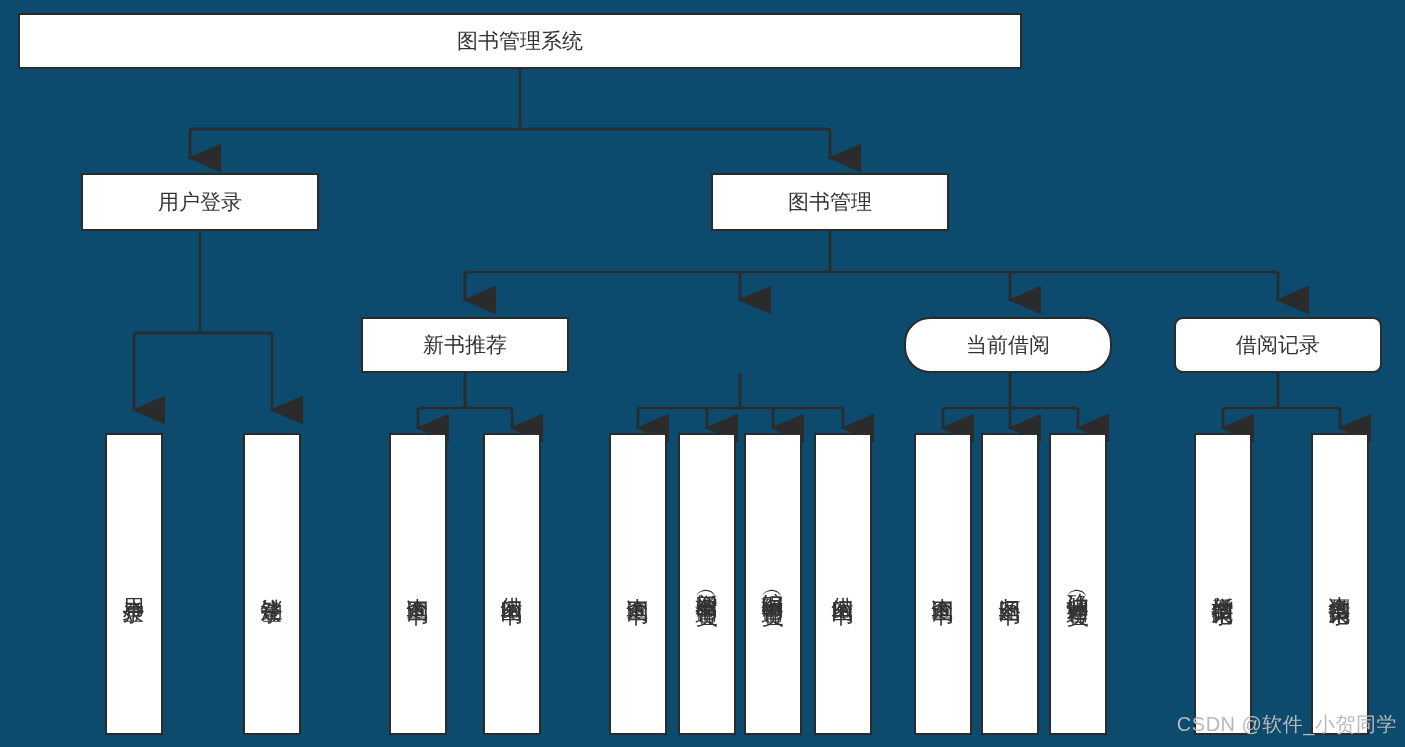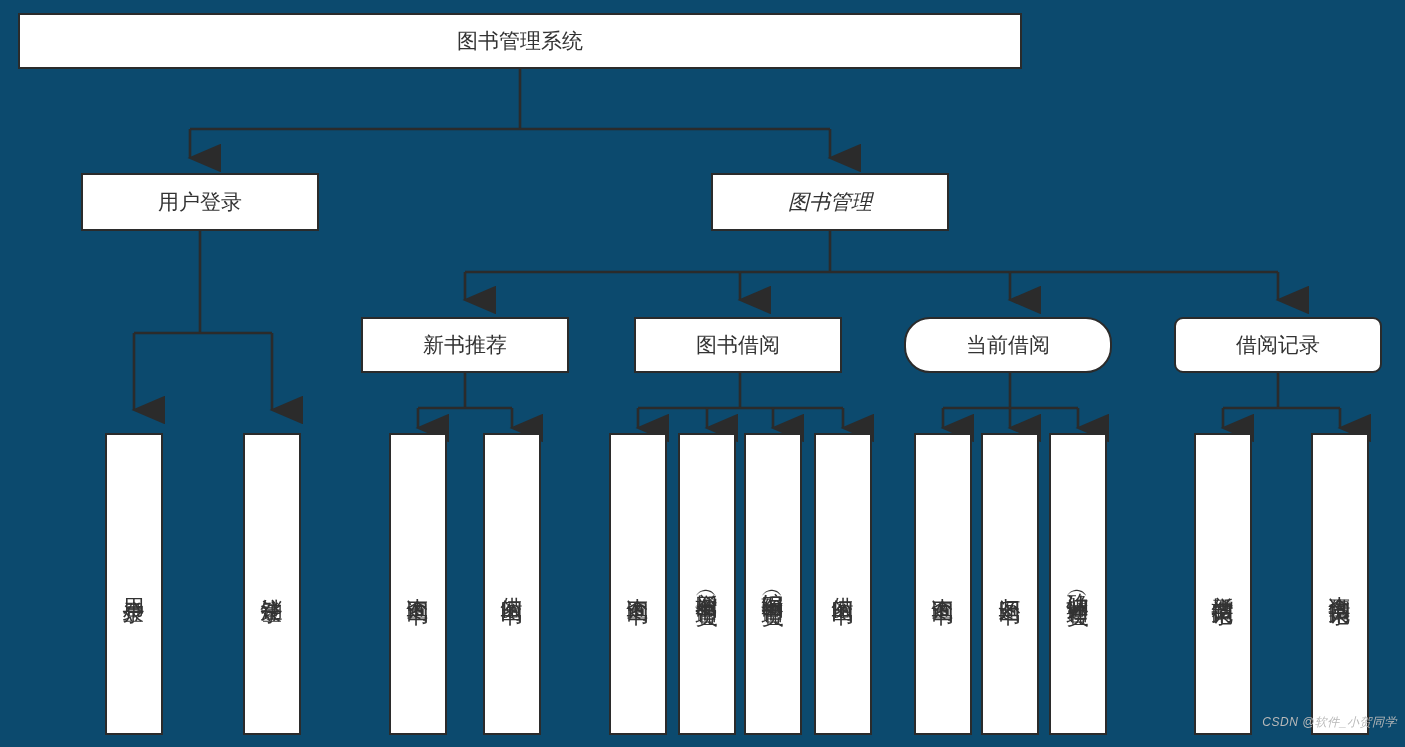--- a/index.html
+++ b/index.html
@@ -25,26 +25,25 @@
   .h-node .lbl{font-size:21px;}
   .v-node .lbl{
     writing-mode:vertical-rl;
     text-orientation:upright;
     font-size:22px;
     letter-spacing:2px;
   }
   #watermark{
     position:absolute;
     right:8px;
-    bottom:16px;
-    font-size:12px;
+    bottom:9px;
+    font-size:20px;
     color:#b9b9b9;
     white-space:nowrap;
     letter-spacing:0.5px;
-    font-style:italic;
   }
 </style>
 </head>
 <body>
 
 <div id="canvas">
 
   <svg id="wires" viewBox="0 0 1405 747">
     <defs>
       <marker id="arrow" viewBox="0 0 12 14" refX="6" refY="13" markerWidth="11" markerHeight="13" orient="auto-start-reverse">
@@ -96,29 +95,26 @@
     </g>
   </svg>
 
   <div class="node h-node" style="left:18px;top:13px;width:1004px;height:56px;">
     <span class="lbl">图书管理系统</span>
   </div>
 
   <div class="node h-node" style="left:81px;top:173px;width:238px;height:58px;">
     <span class="lbl">用户登录</span>
   </div>
-  <div class="node h-node" style="left:711px;top:173px;width:238px;height:58px;font-style:italic;">
+  <div class="node h-node" style="left:711px;top:173px;width:238px;height:58px;">
     <span class="lbl">图书管理</span>
   </div>
 
   <div class="node h-node" style="left:361px;top:317px;width:208px;height:56px;">
     <span class="lbl">新书推荐</span>
-  </div>
-  <div class="node h-node" style="left:634px;top:317px;width:208px;height:56px;">
-    <span class="lbl">图书借阅</span>
   </div>
   <div class="node h-node" style="left:904px;top:317px;width:208px;height:56px;border-radius:26px;">
     <span class="lbl">当前借阅</span>
   </div>
   <div class="node h-node" style="left:1174px;top:317px;width:208px;height:56px;border-radius:9px;">
     <span class="lbl">借阅记录</span>
   </div>
 
   <div class="node v-node" style="left:105px;top:433px;width:58px;height:302px;">
     <span class="lbl">用户登录</span>

